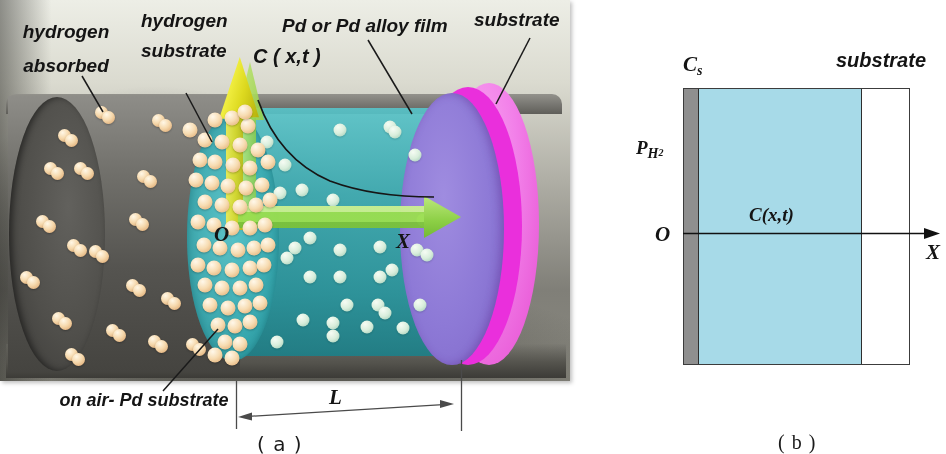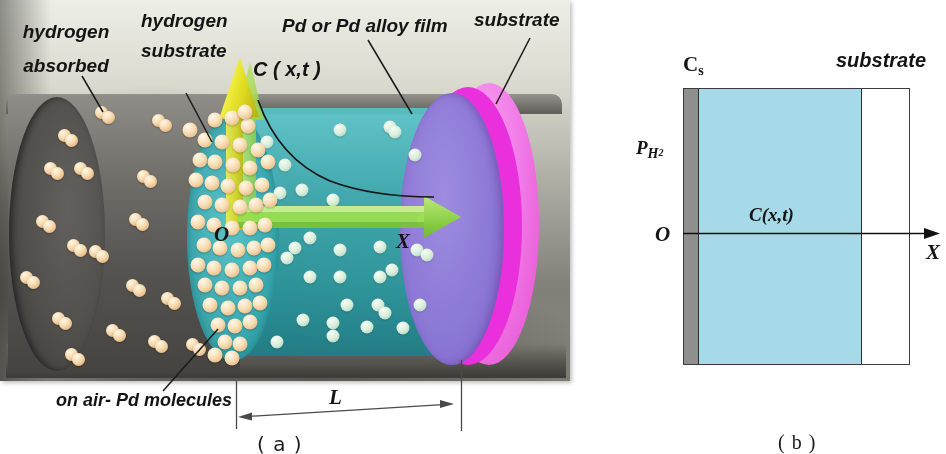--- a/index.html
+++ b/index.html
@@ -1,18 +1,18 @@
 <!DOCTYPE html>
 <html><head>
 <meta charset="utf-8">
 <style>
   html,body{margin:0;padding:0;background:#ffffff;}
   .canvas{position:relative;width:946px;height:454px;background:#ffffff;overflow:hidden;
           font-family:"Liberation Sans",sans-serif;color:#141414;}
-  .abs{position:absolute;}
+  .abs{position:absolute;font-style:italic;}
 
   
   .render{position:absolute;left:0;top:0;width:570px;height:381px;overflow:hidden;
     background:
       linear-gradient(90deg, rgba(25,25,22,0.45) 0%, rgba(25,25,22,0) 9%),
       radial-gradient(ellipse 52% 62% at 27% 66%, rgba(25,25,23,0.62) 0%, rgba(25,25,23,0) 70%),
       radial-gradient(ellipse 85% 45% at 55% 104%, rgba(35,35,31,0.55), rgba(35,35,31,0) 70%),
       linear-gradient(180deg,#edeee6 0%,#dadacf 22%,#aeada4 48%,#807f78 76%,#8a8980 100%);
     box-shadow:2px 2px 4px rgba(0,0,0,0.25);}
   .tube-top{left:6px;top:94px;width:556px;height:20px;
@@ -66,21 +66,21 @@
   .head-x{left:424px;top:196px;width:37px;height:42px;
     background:linear-gradient(180deg,#bce87c,#8ccf45 60%,#74b935);
     clip-path:polygon(0 0,100% 50%,0 100%);}
 
   
   .lbl{position:absolute;font-weight:bold;font-style:italic;line-height:1.0;}
   .lbl-hm{left:20px;top:15px;width:92px;text-align:center;font-size:19px;line-height:34px;}
   .lbl-ha{left:141px;top:6px;font-size:19px;line-height:30px;}
   .lbl-film-a{left:282px;top:16px;font-size:19px;}
   .lbl-sub-a{left:474px;top:10px;font-size:19px;}
-  .lbl-cxt-a{left:253px;top:59px;font-size:20px;}
+  .lbl-cxt-a{left:253px;top:46px;font-size:20px;}
   .lbl-o-a{left:214px;top:224px;font-size:21px;font-family:"Liberation Serif",serif;}
   .lbl-x-a{left:396px;top:231px;font-size:21px;font-family:"Liberation Serif",serif;}
   .lbl-L{left:329px;top:387px;font-size:21px;font-family:"Liberation Serif",serif;}
   .lbl-conc{left:38px;top:386px;width:212px;text-align:center;font-size:18px;line-height:29px;}
   .caption{position:absolute;font-size:20px;color:#1a1a1a;letter-spacing:1px;font-family:"DejaVu Sans",sans-serif;}
   .caption-a{left:257px;top:432px;}
   .caption-b{left:778px;top:431px;font-family:"Liberation Serif",serif;}
 
   
   .pb-rect{left:683px;top:88px;width:227px;height:277px;border:1.5px solid #3c3c3c;box-sizing:border-box;background:#ffffff;}
@@ -246,21 +246,21 @@
     </div>
     <div class="lbl lbl-film-a">Pd or Pd alloy film</div>
     <div class="lbl lbl-sub-a">substrate</div>
     <div class="lbl lbl-cxt-a">C ( x,t )</div>
     <div class="lbl lbl-o-a">O</div>
     <div class="lbl lbl-x-a">X</div>
   </div>
 
   <div class="lbl lbl-L">L</div>
   <div class="lbl lbl-conc">
-    <div>on air- Pd molecules</div>
+    <div>on air- Pd substrate</div>
   </div>
   <div class="caption caption-a">( a )</div>
 
   <div class="abs pb-rect">
     <div class="pb-gray"></div>
     <div class="pb-blue"></div>
   </div>
   <div class="abs serifb lbl-cs">
     <span>C</span><span class="sub">s</span>
   </div>

